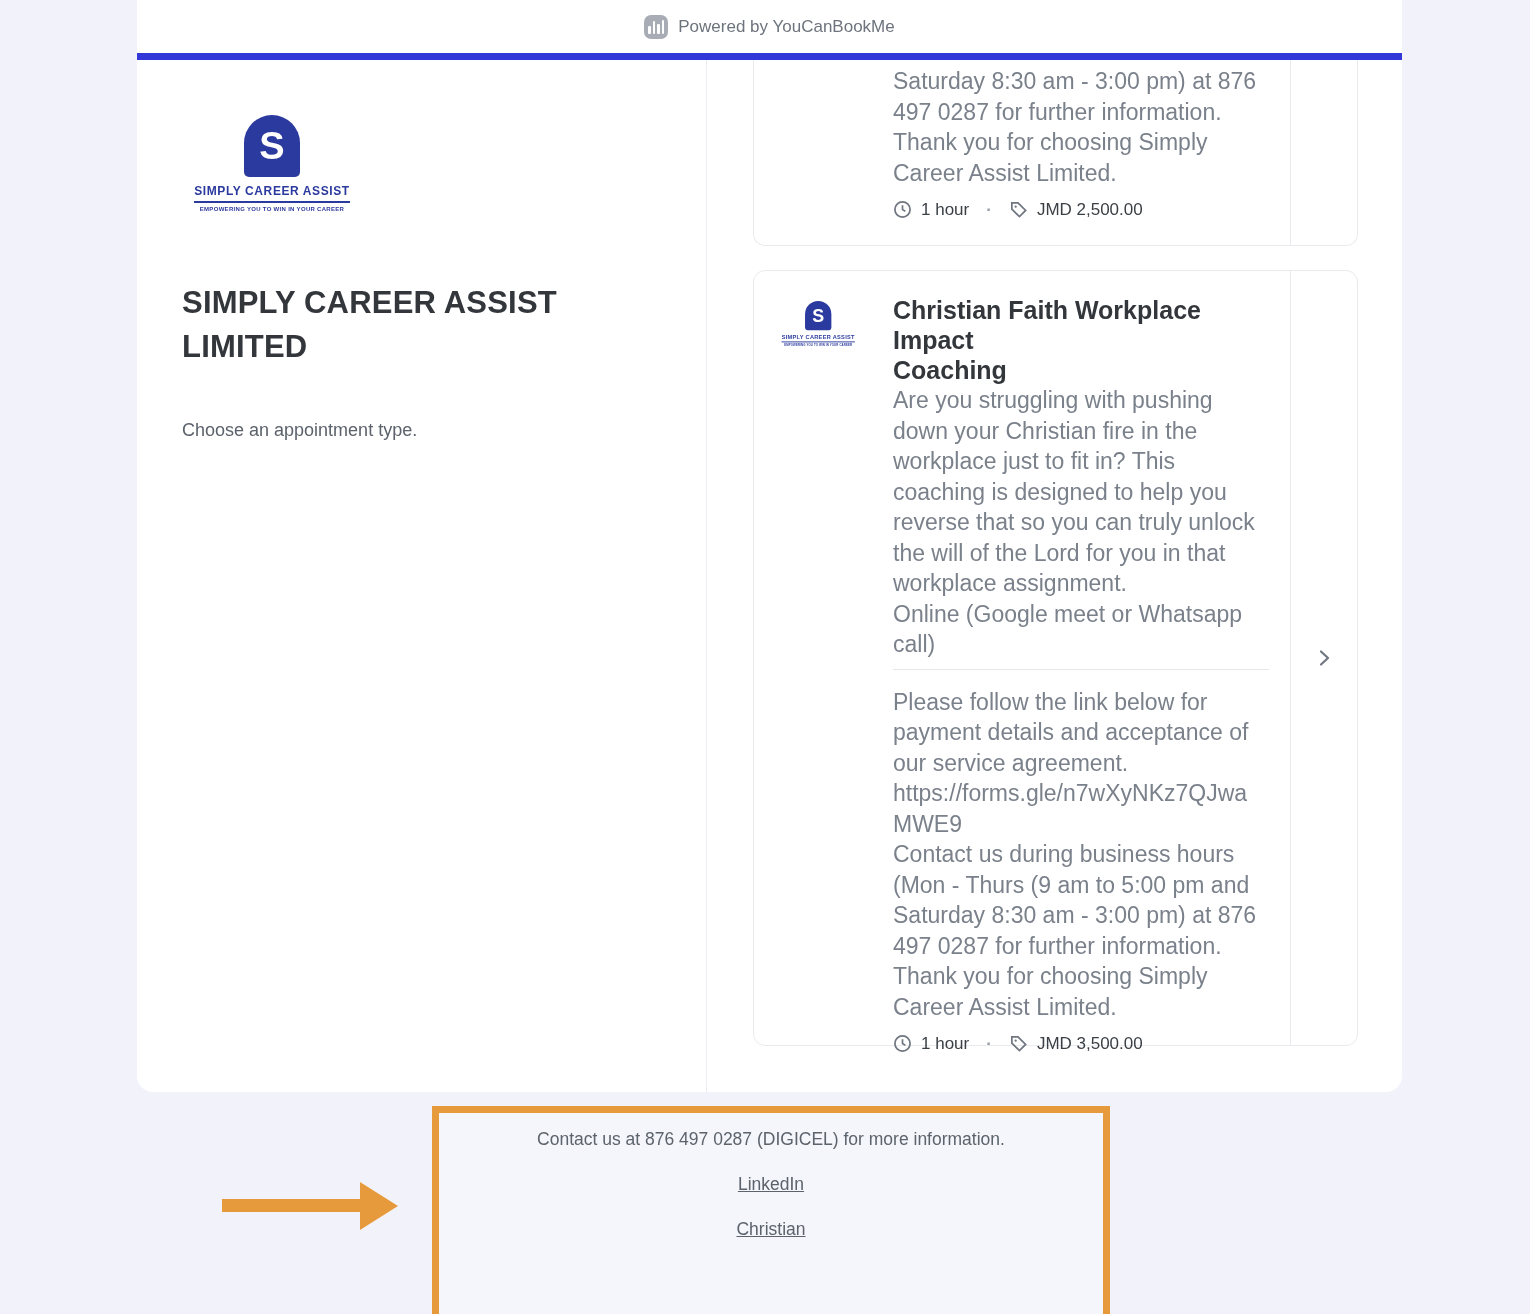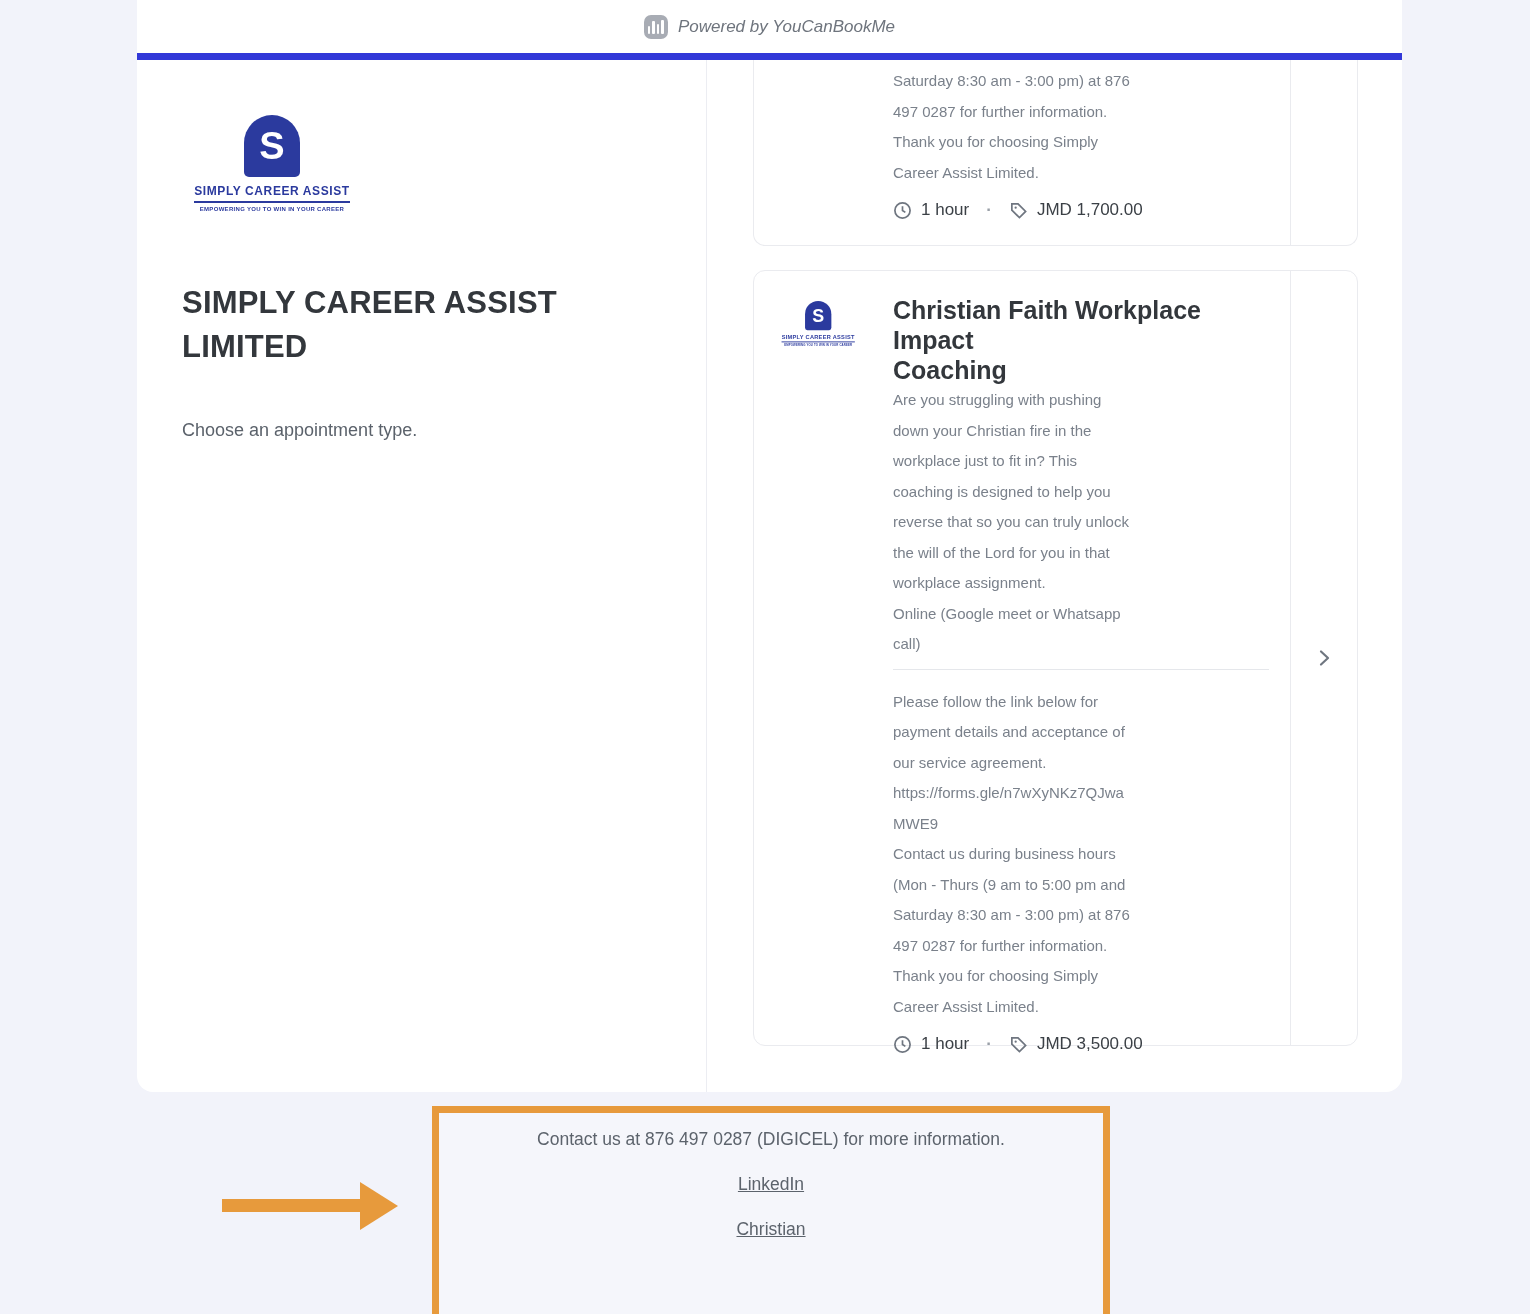--- a/index.html
+++ b/index.html
@@ -13,21 +13,21 @@
   }
   .pre { white-space:pre-line; }
 
   
   .panel {
     position:absolute; left:137px; top:0; width:1265px; height:1092px;
     background:#FFFFFF; border-radius:0 0 16px 16px;
   }
   .header-bar {
     position:absolute; left:0; top:0; width:100%; height:53px;
-    display:flex; align-items:center; justify-content:center; gap:10px;font-style:italic;
+    display:flex; align-items:center; justify-content:center; gap:10px;
   }
   .ycbm-badge {
     width:24px; height:24px; border-radius:7px; background:#A8ACB4;
     display:flex; align-items:flex-end; justify-content:center; gap:2px;
     padding:5px 4px;
   }
   .ycbm-badge i { display:block; width:2.5px; background:#fff; border-radius:1px; }
   .powered-text { font-size:17px; color:#6E747D; }
   .blue-bar {
     position:absolute; left:0; top:53px; width:100%; height:7px; background:#3238D8;
@@ -84,27 +84,27 @@
 
   .thumb-logo {
     position:absolute; left:36px; top:30px; width:58px; height:60px;
   }
   .thumb-logo .brand-logo { transform:scale(0.47); transform-origin:top left; }
 
   .card-title {
     font-size:25px; font-weight:bold; color:#33373C; line-height:30px;
   }
   .card-desc {
-    font-size:15px; color:#7A818B; line-height:30.5px;
+    font-size:23px; color:#7A818B; line-height:30.5px;
   }
   .card-divider {
     border:none; border-top:1px solid #E5E7EB; margin:9px 0 17px 0; width:376px;
   }
   .meta-row {
-    display:flex; align-items:center; gap:9px; margin-top:12px;
+    display:flex; gap:9px; margin-top:12px;
     font-size:17px; color:#3B4046; font-weight:500;
   }
   .meta-row .dot { color:#9AA0A8; font-weight:bold; padding:0 8px; }
   .meta-icon { display:block; }
 
   
   .footer-box {
     position:absolute; left:432px; top:1106px; width:678px; height:246px;
     border:7px solid #E79A3C; background:#F5F6FB;
     display:flex; flex-direction:column; align-items:center;
@@ -164,21 +164,21 @@
         <svg class="meta-icon" width="19" height="19" viewBox="0 0 20 20" fill="none" stroke="#6F7680" stroke-width="1.8">
           <circle cx="10" cy="10" r="8"></circle>
             <path d="M10 5.5 V10 L13 12"></path>
         </svg>
         <span>1 hour</span>
         <span class="dot">·</span>
         <svg class="meta-icon" width="19" height="19" viewBox="0 0 20 20" fill="none" stroke="#6F7680" stroke-width="1.8">
           <path d="M3 3 h6.5 L17.5 11 11 17.5 3 9.5 Z"></path>
             <circle cx="7" cy="7" r="1.2" fill="#6F7680" stroke="none"></circle>
         </svg>
-        <span>JMD 1,700.00</span>
+        <span>JMD 2,500.00</span>
       </div>
     </div>
     <div class="card-rail"></div>
   </div>
 
   <div class="card card-2">
     <div class="thumb-logo">
       <div class="brand-logo">
         <div class="brand-arch">S</div>
         <div class="brand-name">SIMPLY CAREER ASSIST</div>

